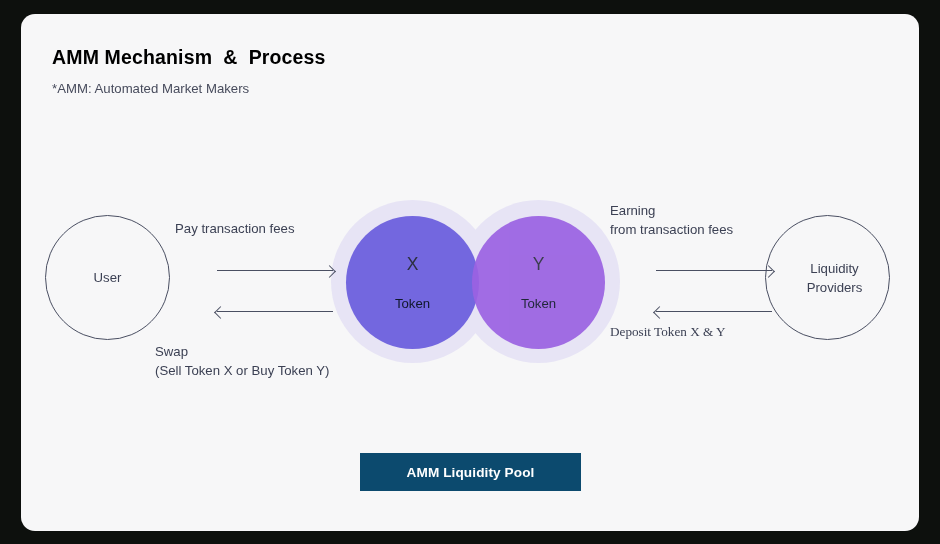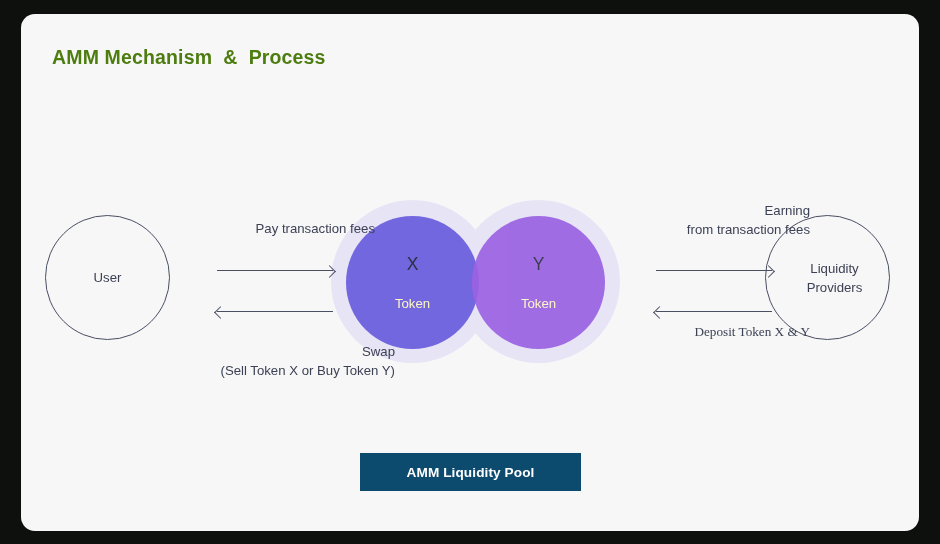--- a/index.html
+++ b/index.html
@@ -28,21 +28,21 @@
     border-radius: 14px;
     box-shadow: 0 0 0 1px rgba(0,0,0,0.04);
     overflow: hidden;
   }
   .page-title {
     position: absolute;
     left: 31px;
     top: 32px;
     font-size: 19.5px;
     font-weight: bold;
-    color: #4d7c0f;
+    color: #000000;
     letter-spacing: 0.15px;
     white-space: pre;
     text-align: right;
   }
   .page-subtitle {
     position: absolute;
     left: 31px;
     top: 67px;
     font-size: 13.2px;
     color: #474b5c;
@@ -104,21 +104,21 @@
     background: #9b62e2;
     opacity: 0.92;
   }
   .token-sym {
     font-size: 17.5px;
     color: #2c3040;
     line-height: 22px;
   }
   .token-word {
     font-size: 13.2px;
-    color: #fef9c3;
+    color: #0f172a;
     line-height: 19px;
     margin-top: 19px;
   }
 
   
   .arrow-group {
     position: absolute;
     width: 116px;
     height: 2px;
   }
@@ -144,21 +144,21 @@
   #arrow-user-to-pool   { left: 196px; top: 256px; }
   #arrow-pool-to-user   { left: 196px; top: 297px; }
   #arrow-pool-to-lp     { left: 635px; top: 256px; }
   #arrow-lp-to-pool     { left: 635px; top: 297px; }
 
   .edge-label {
     position: absolute;
     font-size: 13.2px;
     color: #3c4154;
     line-height: 19px;
-    text-align: right;
+    text-align: left;
     white-space: pre-line;
   }
   #label-pay      { left: 154px; top: 205px; width: 200px; }
   #label-swap     { left: 134px; top: 328px; width: 240px; }
   #label-earning  { left: 589px; top: 187px; width: 200px; }
   #label-deposit  { left: 589px; top: 308px; width: 200px; font-family: Liberation Serif, serif; }
 
   
   .pool-badge {
     position: absolute;
@@ -178,20 +178,21 @@
     letter-spacing: 0.1px;
   }
 </style>
 </head>
 <body>
 
 <div id="stage">
   <div class="card">
 
     <div class="page-title">AMM Mechanism  &amp;  Process</div>
+    <div class="page-subtitle">*AMM: Automated Market Makers</div>
 
     <div class="outline-node" id="node-user">
       <span class="node-label">User</span>
     </div>
 
     <div class="outline-node" id="node-lp">
       <span class="node-label" style="white-space:pre-line;margin-left:14px;">Liquidity
 Providers</span>
     </div>
 

